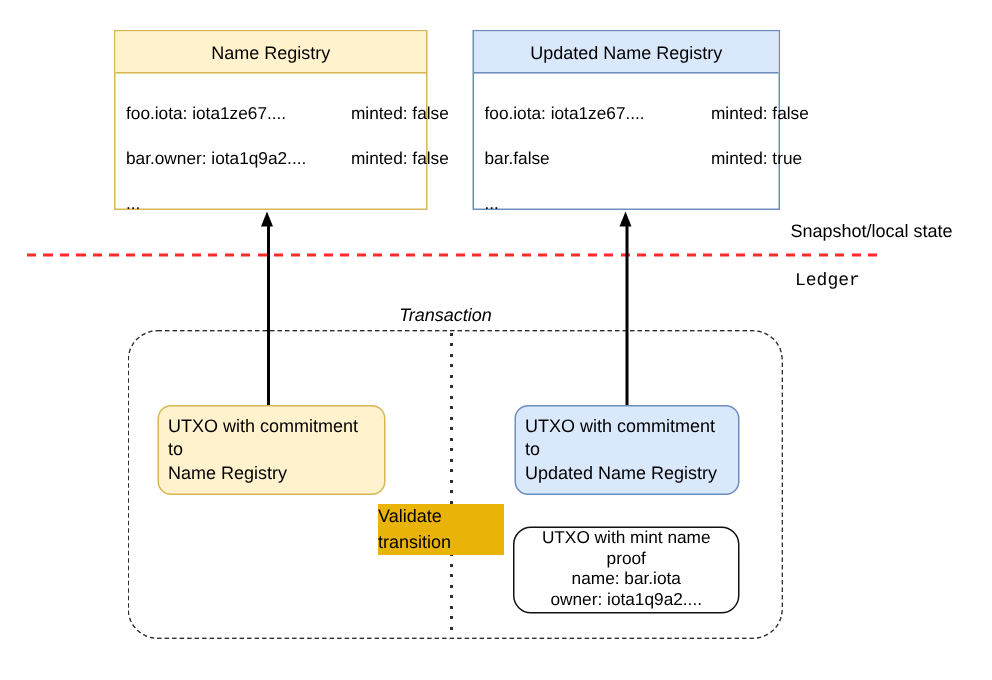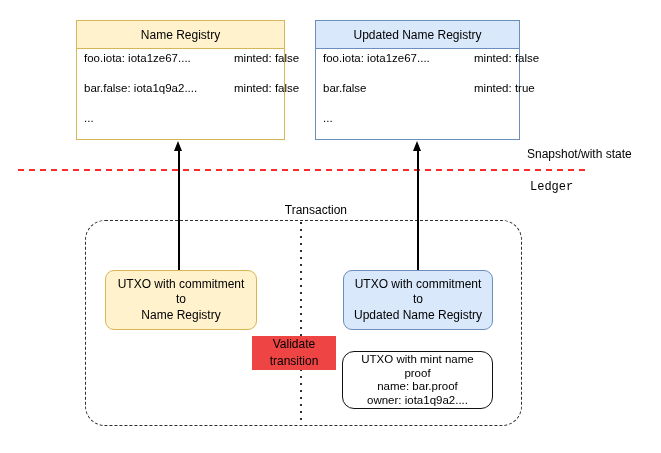--- a/index.html
+++ b/index.html
@@ -17,58 +17,58 @@
   .canvas{position:relative;width:636px;height:453px;background:#ffffff;overflow:hidden;}
 
   
   .registry{position:absolute;top:20px;height:120px;background:#ffffff;border:1px solid;}
   .registry.yellow{left:76px;width:209px;border-color:var(--yellow-border);}
   .registry.blue{left:315px;width:205px;border-color:var(--blue-border);}
   .registry-header{height:28px;line-height:28px;text-align:center;font-size:12px;border-bottom:1px solid;}
   .registry.yellow .registry-header{background:var(--yellow-fill);border-color:var(--yellow-border);}
   .registry.blue .registry-header{background:var(--blue-fill);border-color:var(--blue-border);}
   .registry-body{padding:3px 0 0 7px;}
-  .registry-row{height:30px;display:flex;align-items:flex-start;font-size:11.5px;}
+  .registry-row{height:30px;display:flex;align-items:flex-end;font-size:11.5px;}
   .registry.yellow .cell-name{width:124px;flex:none;}
   .registry.blue  .cell-name{width:125px;flex:none;}
   .cell-minted{flex:none;padding-left:26px;}
 
   
   .divider-red{position:absolute;left:18px;top:169px;width:569px;height:1.5px;
     background:repeating-linear-gradient(to right,var(--red) 0 6px,transparent 6px 11px);}
 
   .txt{position:absolute;font-size:12px;line-height:15px;white-space:nowrap;}
   .snapshot-label{left:527px;top:147px;}
   .ledger-label{left:530px;top:180px;font-family:Liberation Mono, monospace;}
-  .transaction-label{left:247px;top:203px;width:100px;text-align:right;}
+  .transaction-label{left:247px;top:203px;width:100px;text-align:center;font-style:italic;}
 
   
   .tx-rect{position:absolute;left:85px;top:220px;width:437px;height:206px;
     border:1.3px dashed var(--dash);border-radius:20px;background:transparent;}
 
   
   .dotted-divider{position:absolute;left:300px;top:222px;width:1.6px;height:202px;
     background:repeating-linear-gradient(to bottom,var(--dash) 0 1.8px,transparent 1.8px 7px);}
 
-  .validate-label{left:252px;top:336px;width:84px;text-align:center;white-space:pre-line;
-    background:#ef4444;line-height:17px;z-index:3;}
+  .validate-label{left:252px;top:336px;width:84px;text-align:left;white-space:pre-line;
+    background:#eab308;line-height:17px;z-index:3;}
 
   
   .arrow-line{position:absolute;width:1.5px;background:var(--ink);z-index:2;}
   .arrow-line.left{left:178px;top:150px;height:120px;}
   .arrow-line.right{left:417px;top:150px;height:120px;}
   .arrow-head{position:absolute;width:0;height:0;z-index:2;
     border-left:4.5px solid transparent;border-right:4.5px solid transparent;
     border-bottom:10px solid var(--ink);}
   .arrow-head.left{left:174px;top:141px;}
   .arrow-head.right{left:413px;top:141px;}
 
   
   .utxo{position:absolute;top:270px;height:60px;border-radius:9px;border:1px solid;
-    display:flex;align-items:center;justify-content:center;text-align:center;
+    display:flex;align-items:center;justify-content:center;text-align:left;
     font-size:12px;line-height:15.5px;white-space:pre-line;padding:0 6px;}
   .utxo.yellow-box{left:105px;width:152px;background:var(--yellow-fill);border-color:var(--yellow-border);}
   .utxo.blue-box{left:343px;width:150px;background:var(--blue-fill);border-color:var(--blue-border);}
 
   .mint-box{position:absolute;left:342px;top:351px;width:151px;height:58px;
     background:#ffffff;border:1.4px solid #111111;border-radius:12px;
     display:flex;align-items:center;justify-content:center;text-align:center;
     font-size:11.5px;line-height:13.5px;white-space:pre-line;z-index:2;}
 </style>
 </head>
@@ -77,21 +77,21 @@
 <div class="canvas">
 
   <div class="registry yellow">
     <div class="registry-header">Name Registry</div>
     <div class="registry-body">
       <div class="registry-row">
         <span class="cell-name">foo.iota: iota1ze67....</span>
         <span class="cell-minted">minted: false</span>
       </div>
       <div class="registry-row">
-        <span class="cell-name">bar.false: iota1q9a2....</span>
+        <span class="cell-name">bar.owner: iota1q9a2....</span>
         <span class="cell-minted">minted: false</span>
       </div>
       <div class="registry-row">
         <span class="cell-name">...</span>
         <span class="cell-minted"></span>
       </div>
     </div>
   </div>
 
   <div class="registry blue">
@@ -106,36 +106,36 @@
         <span class="cell-minted">minted: true</span>
       </div>
       <div class="registry-row">
         <span class="cell-name">...</span>
         <span class="cell-minted"></span>
       </div>
     </div>
   </div>
 
   <div class="divider-red"></div>
-  <div class="txt snapshot-label">Snapshot/with state</div>
+  <div class="txt snapshot-label">Snapshot/local state</div>
   <div class="txt ledger-label">Ledger</div>
 
   <div class="txt transaction-label">Transaction</div>
   <div class="tx-rect"></div>
   <div class="dotted-divider"></div>
   <div class="txt validate-label">Validate
 transition</div>
 
   <div class="arrow-line left"></div>
   <div class="arrow-head left"></div>
   <div class="arrow-line right"></div>
   <div class="arrow-head right"></div>
 
   <div class="utxo yellow-box">UTXO with commitment to
 Name Registry</div>
   <div class="utxo blue-box">UTXO with commitment to
 Updated Name Registry</div>
   <div class="mint-box">UTXO with mint name
 proof
-name: bar.proof
+name: bar.iota
 owner: iota1q9a2....</div>
 
 </div>
 
 </body></html>

